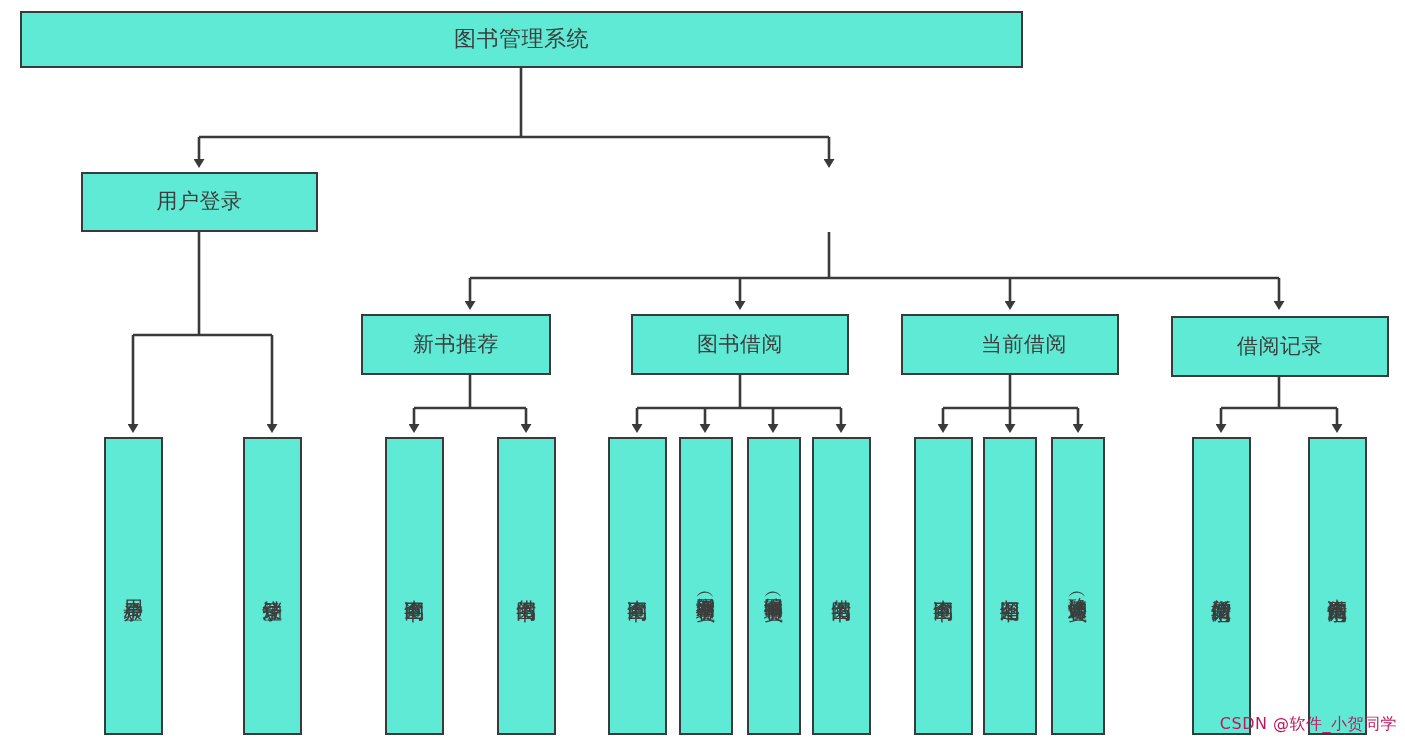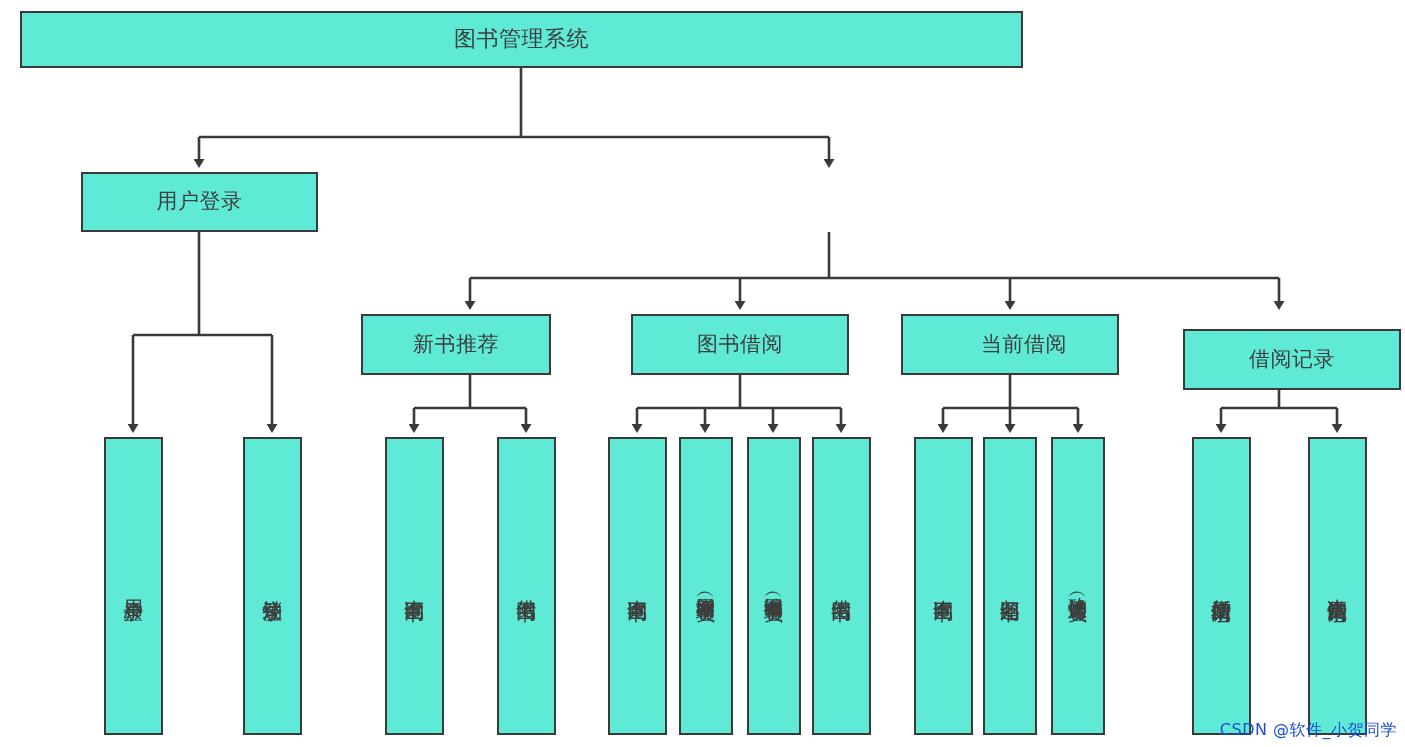--- a/index.html
+++ b/index.html
@@ -54,23 +54,23 @@
     font-size: 20px;
     line-height: 1.32;
     letter-spacing: 1px;
     white-space: normal;
     max-height: 272px;
   }
   .node.vert.narrow .label { font-size: 19px; }
   .watermark {
     position: absolute;
     right: 8px;
-    bottom: 6px;
+    bottom: 12px;
     font-size: 16px;
-    color: #1d4ed8;
+    color: #be185d;
     letter-spacing: 0.5px;
     z-index: 5;
     white-space: nowrap;
     text-align: center;
   }
 </style>
 </head>
 <body>
 
 <div id="canvas">
@@ -135,21 +135,21 @@
 
   <div class="node" style="left:361px; top:314px; width:190px; height:61px;">
     <span class="label">新书推荐</span>
   </div>
   <div class="node" style="left:631px; top:314px; width:218px; height:61px;">
     <span class="label">图书借阅</span>
   </div>
   <div class="node" style="left:901px; top:314px; width:218px; height:61px;padding-left:28px;">
     <span class="label">当前借阅</span>
   </div>
-  <div class="node" style="left:1171px; top:329px; width:218px; height:61px;margin-left:12px;">
+  <div class="node" style="left:1171px; top:316px; width:218px; height:61px;">
     <span class="label">借阅记录</span>
   </div>
 
   <div class="node vert" style="left:104px; top:437px; width:59px; height:298px;">
     <span class="label">用户登录</span>
   </div>
   <div class="node vert" style="left:243px; top:437px; width:59px; height:298px;">
     <span class="label">注销登录</span>
   </div>
 

